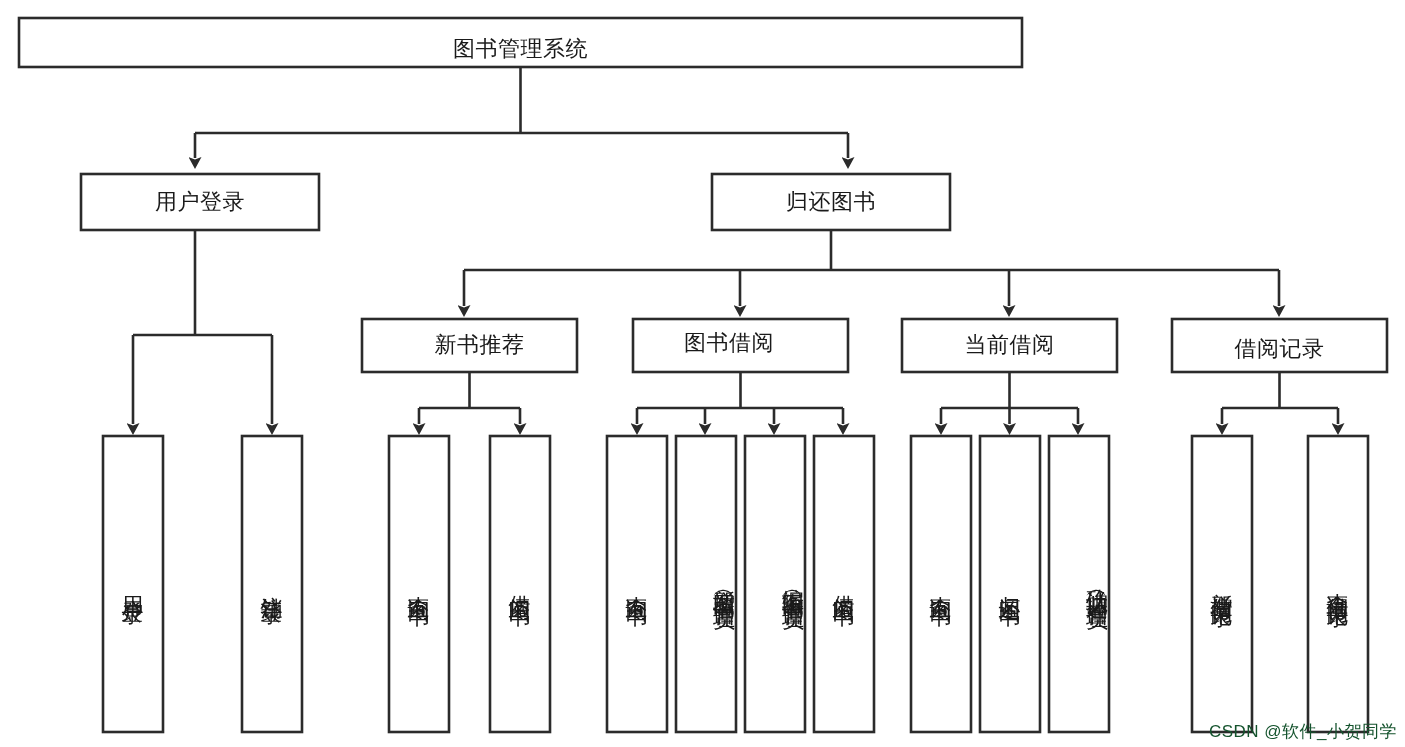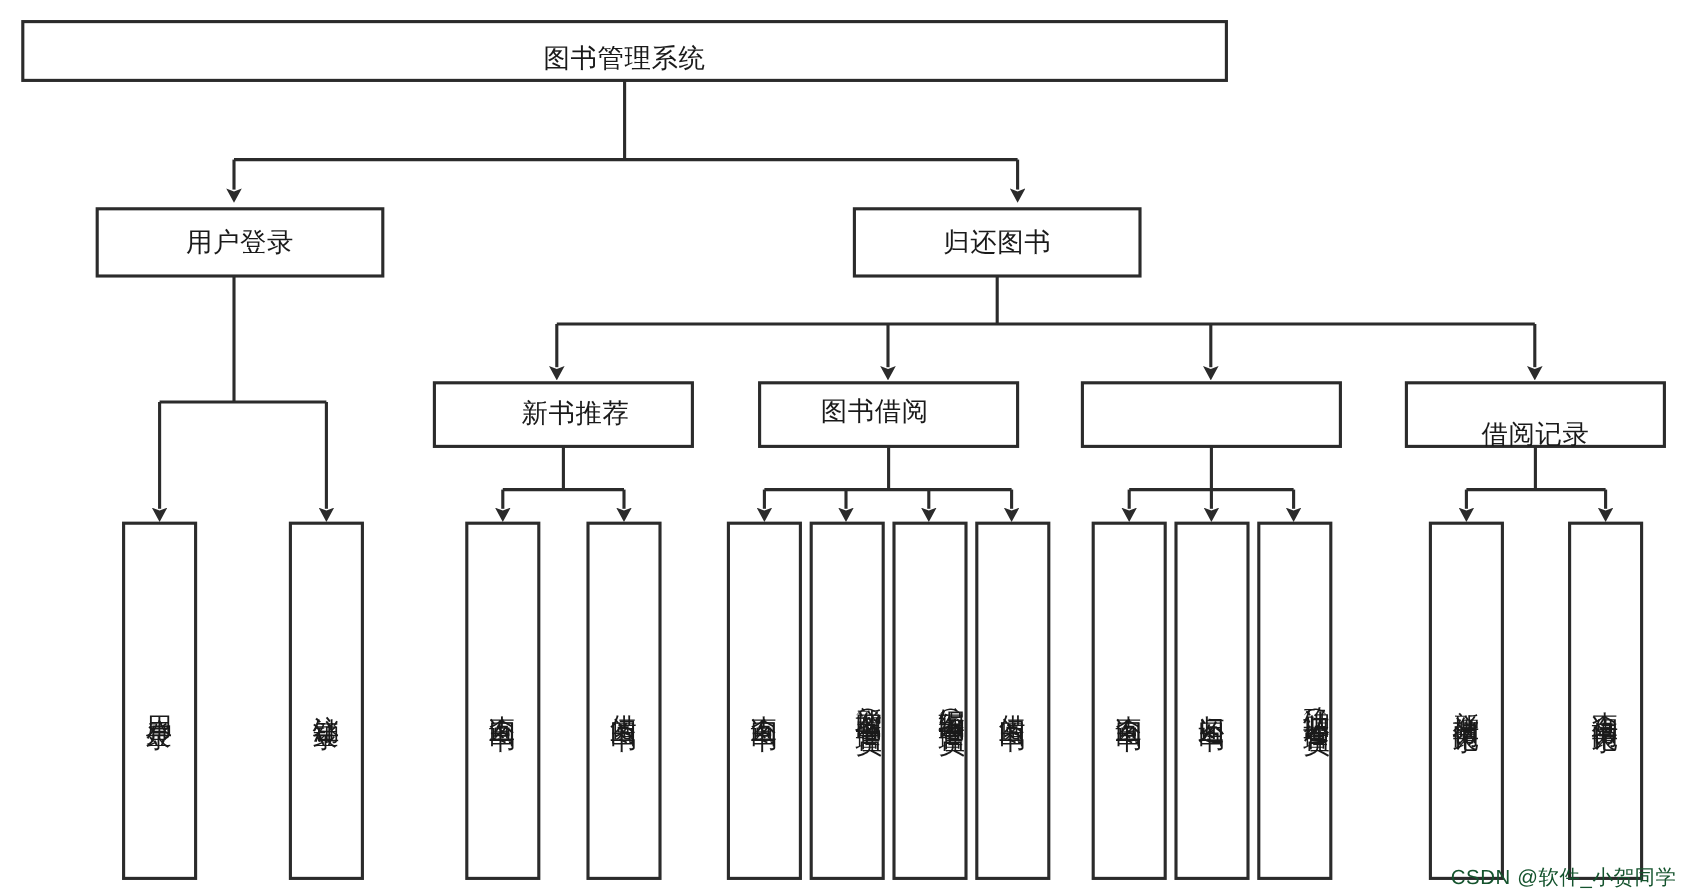--- a/index.html
+++ b/index.html
@@ -157,21 +157,22 @@
     <rect class="node-rect" x="1308" y="436" width="60" height="296"></rect>
   </svg>
 
   <div class="node-label-h" style="left:19px; top:18px; width:1003px; height:63px;">图书管理系统</div>
 
   <div class="node-label-h" style="left:81px; top:174px; width:238px; height:56px;">用户登录</div>
   <div class="node-label-h" style="left:712px; top:174px; width:238px; height:56px;">归还图书</div>
 
   <div class="node-label-h" style="left:372px; top:319px; width:215px; height:53px;">新书推荐</div>
   <div class="node-label-h" style="left:633px; top:319px; width:192px; height:53px;font-family:Liberation Mono, monospace;">图书借阅</div>
-  <div class="node-label-h" style="left:1172px; top:336px; width:215px; height:53px;">借阅记录</div>
+  <div class="node-label-h" style="left:902px; top:319px; width:215px; height:53px;">当前借阅</div>
+  <div class="node-label-h" style="left:1172px; top:323px; width:215px; height:53px;">借阅记录</div>
 
   <div class="node-label-v" style="left:103px; top:436px; width:60px; height:296px;">用户登录</div>
   <div class="node-label-v" style="left:242px; top:436px; width:60px; height:296px;">注销登录</div>
   <div class="node-label-v" style="left:389px; top:436px; width:60px; height:296px;">查询图书</div>
   <div class="node-label-v" style="left:490px; top:436px; width:60px; height:296px;">借阅图书</div>
   <div class="node-label-v" style="left:607px; top:436px; width:60px; height:296px;">查询图书</div>
   <div class="node-label-v" style="left:676px; top:440px; width:60px; height:288px; align-items:flex-start;">新增图书（管理员）</div>
   <div class="node-label-v" style="left:745px; top:440px; width:60px; height:288px; align-items:flex-start;">编辑图书（管理员）</div>
   <div class="node-label-v" style="left:814px; top:436px; width:60px; height:296px;">借阅图书</div>
   <div class="node-label-v" style="left:911px; top:436px; width:60px; height:296px;">查询图书</div>

